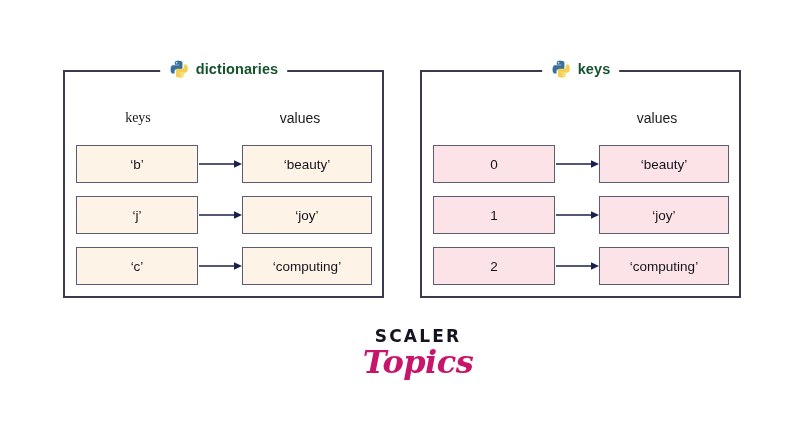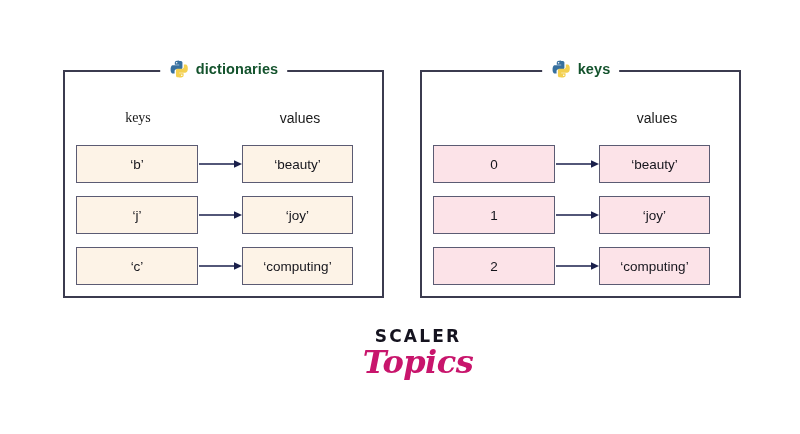--- a/index.html
+++ b/index.html
@@ -72,21 +72,21 @@
     border: 1.6px solid #5b5b73;
     box-sizing: border-box;
     display: flex;
     align-items: center;
     justify-content: center;
     font-size: 13.5px;
     color: #15151c;
   }
   .cell.cream { background: #fdf3e7; }
   .cell.pink  { background: #fce3e8; }
-  .cell.wide  { width: 111px; }
+  .cell.wide  { width: 130px; }
 
   
   .arrow {
     position: absolute;
     height: 12px;
     overflow: visible;
   }
 
   
   #brand-logo {

